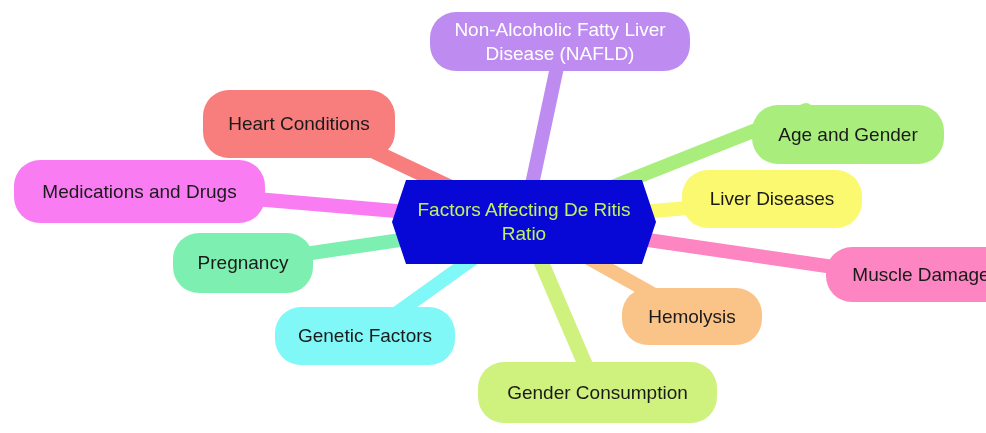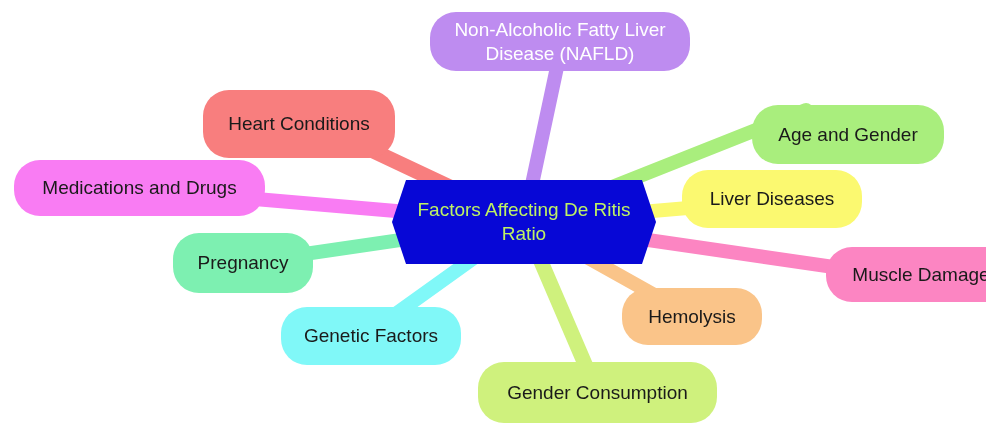--- a/index.html
+++ b/index.html
@@ -39,23 +39,23 @@
     white-space: nowrap;
   }
   .node.center {
     border-radius: 0;
     clip-path: polygon(0 50%, 14px 0, calc(100% - 14px) 0, 100% 50%, calc(100% - 14px) 100%, 14px 100%);
   }
   
   .pos-center   { left: 392px; top: 180px; width: 264px; height: 84px; }
   .pos-nafld    { left: 430px; top:  12px; width: 260px; height: 59px; }
   .pos-heart    { left: 203px; top:  90px; width: 192px; height: 68px; }
-  .pos-meds     { left:  14px; top: 160px; width: 251px; height: 56px; }
+  .pos-meds     { left:  14px; top: 160px; width: 251px; height: 63px; }
   .pos-preg     { left: 173px; top: 233px; width: 140px; height: 60px; }
-  .pos-genetic  { left: 281px; top: 307px; width: 180px; height: 58px; text-align: center; }
+  .pos-genetic  { left: 275px; top: 307px; width: 180px; height: 58px; text-align: center; }
   .pos-alcohol  { left: 478px; top: 362px; width: 239px; height: 61px; }
   .pos-hemo     { left: 622px; top: 288px; width: 140px; height: 57px; }
   .pos-muscle   { left: 826px; top: 247px; width: 190px; height: 55px; }
   .pos-liver    { left: 682px; top: 170px; width: 180px; height: 58px; }
   .pos-age      { left: 752px; top:  81px; width: 192px; height: 59px; margin-top: 24px; }
 </style>
 </head>
 <body>
 
 <div class="canvas">

